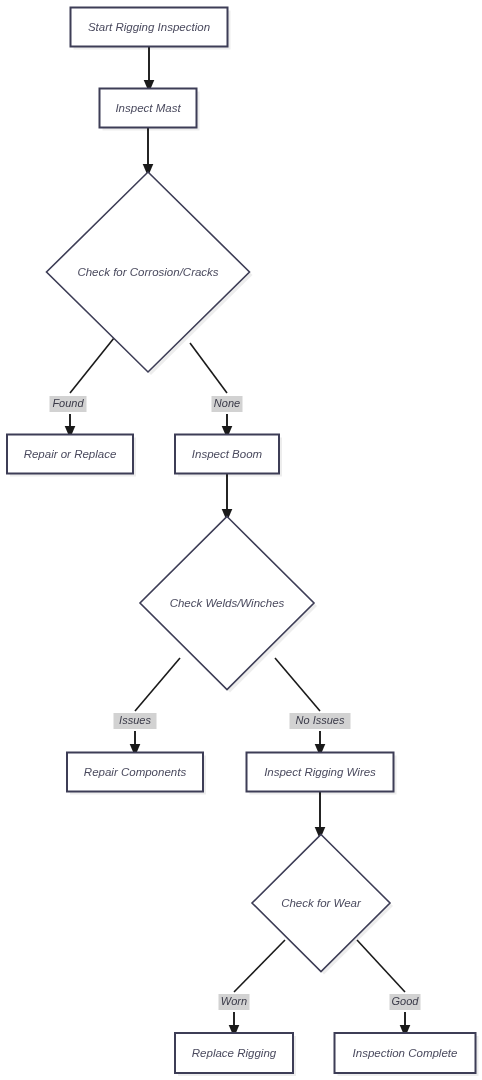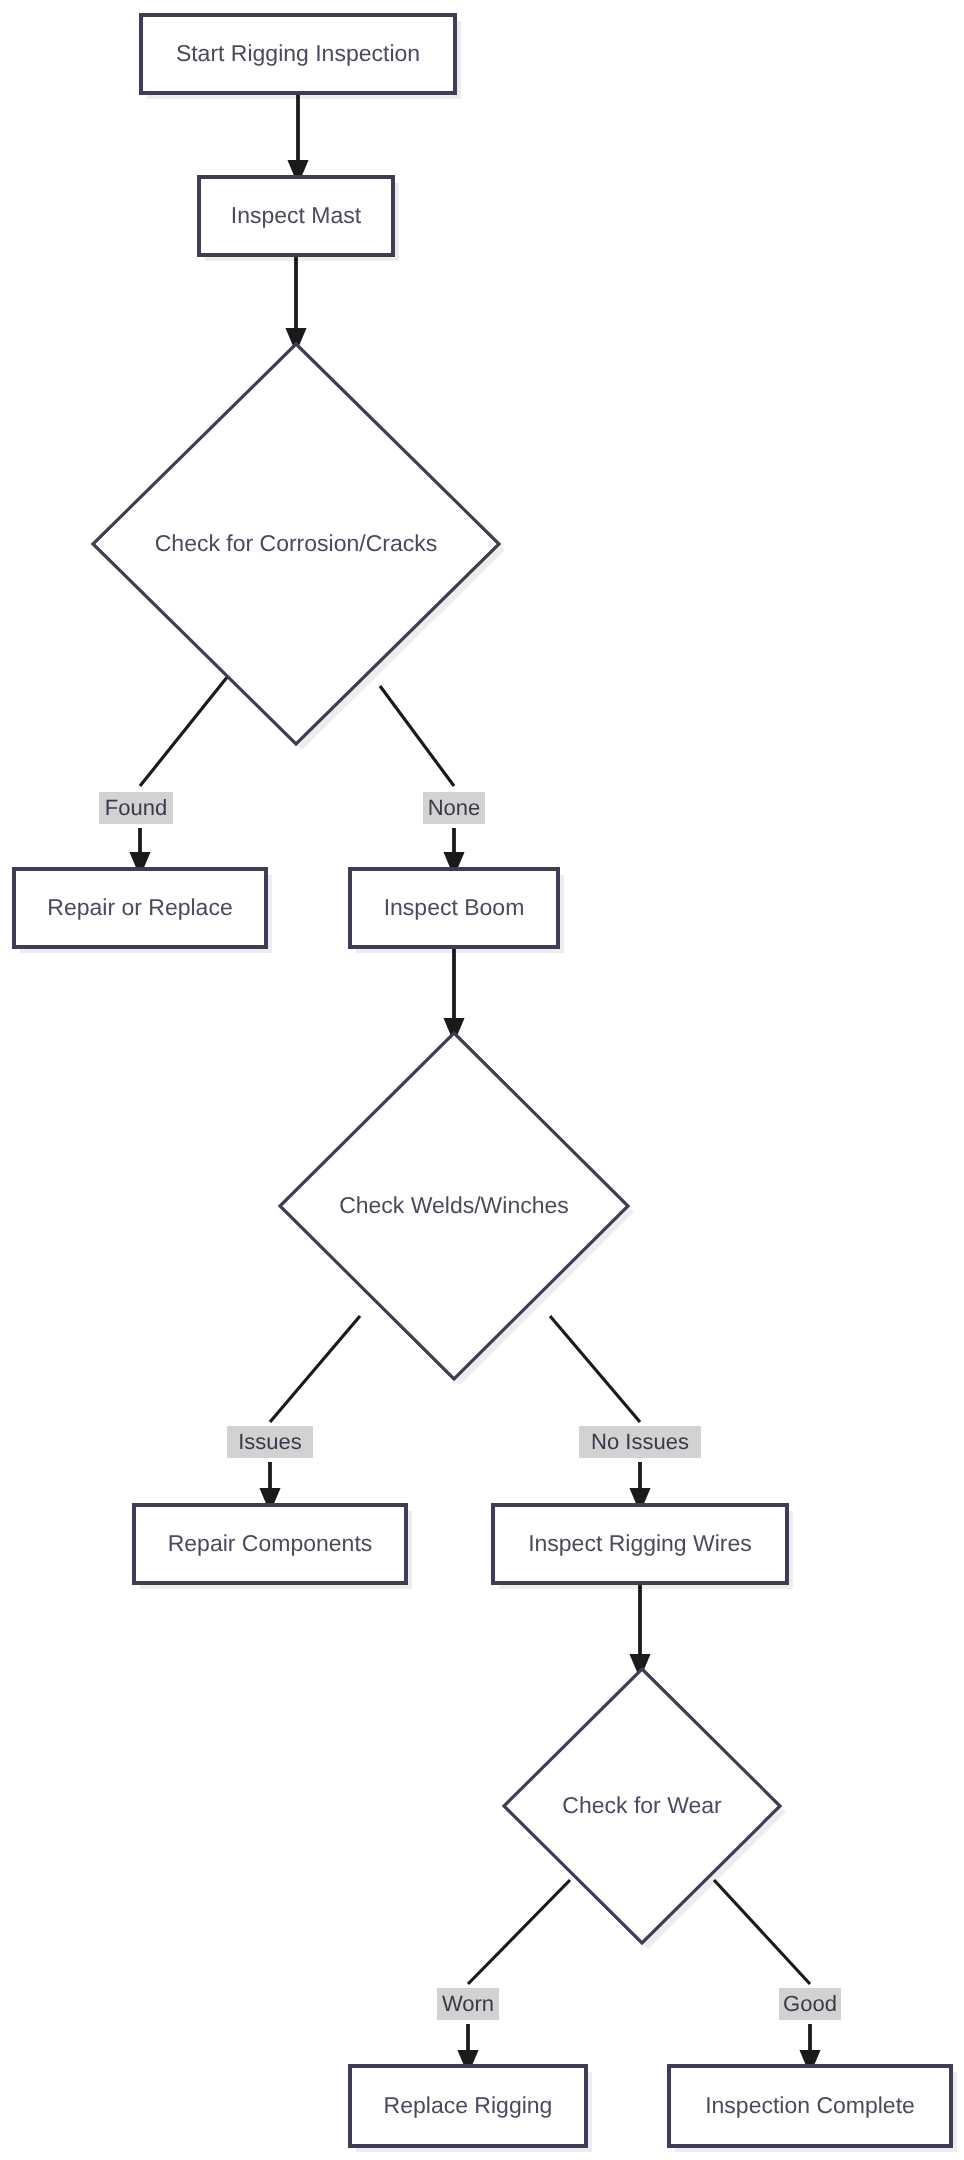--- a/index.html
+++ b/index.html
@@ -11,20 +11,21 @@
     width: 482px;
     height: 1080px;
     font-family: "Liberation Sans", sans-serif;
     overflow: hidden;
   }
   #flowchart-root {
     position: relative;
     width: 482px;
     height: 1080px;
     background: #ffffff;
+    font-style: italic;
   }
   svg#flow-svg {
     display: block;
     width: 482px;
     height: 1080px;
   }
   .node-box-rect {
     fill: #ffffff;
     stroke: #3d3d56;
     stroke-width: 2;

